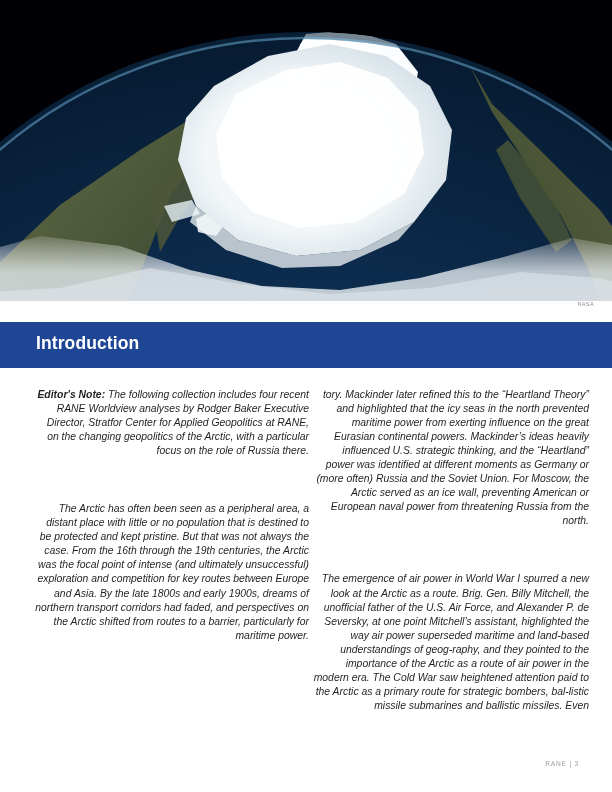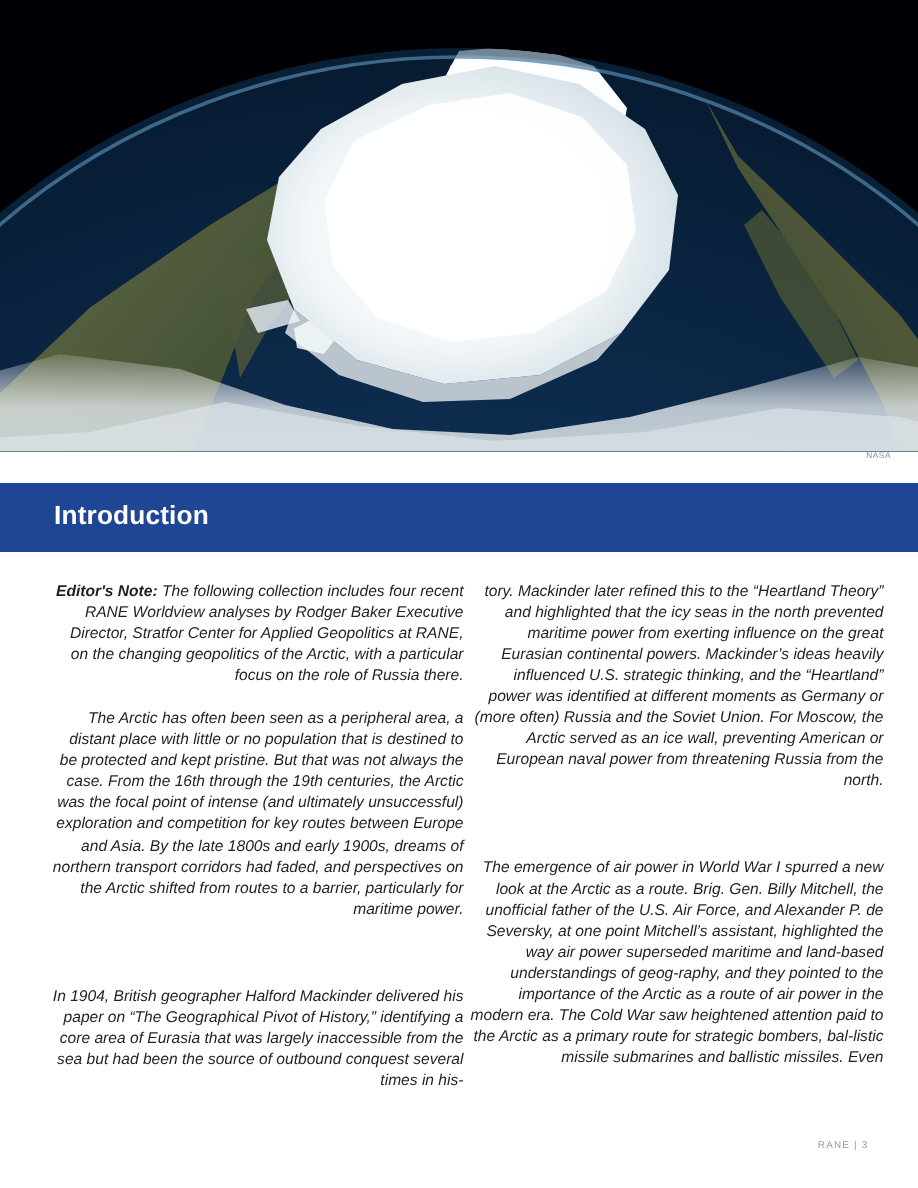--- a/index.html
+++ b/index.html
@@ -192,21 +192,20 @@
 
 <div class="banner">
   <div class="banner-title">Introduction</div>
 </div>
 
 <div class="columns">
 
   <div class="col col-left">
     <p class="editors-note"><span class="lead">Editor's Note:</span><span> The following collection includes four recent RANE Worldview analyses by Rodger Baker Executive Director, Stratfor Center for Applied Geopolitics at RANE, on the changing geopolitics of the Arctic, with a particular focus on the role of Russia there.</span></p>
     <p class="para">The Arctic has often been seen as a peripheral area, a distant place with little or no population that is destined to be protected and kept pristine. But that was not always the case. From the 16th through the 19th centuries, the Arctic was the focal point of intense (and ultimately unsuccessful) exploration and competition for key routes between Europe and Asia. By the late 1800s and early 1900s, dreams of northern transport corridors had faded, and perspectives on the Arctic shifted from routes to a barrier, particularly for maritime power.</p>
-    <p class="para">In 1904, British geographer Halford Mackinder delivered his paper on “The Geographical Pivot of History,” identifying a core area of Eurasia that was largely inaccessible from the sea but had been the source of outbound conquest several times in his-</p>
   </div>
 
   <div class="col col-right">
     <p class="para">tory. Mackinder later refined this to the “Heartland Theory” and highlighted that the icy seas in the north prevented maritime power from exerting influence on the great Eurasian continental powers. Mackinder’s ideas heavily influenced U.S. strategic thinking, and the “Heartland” power was identified at different moments as Germany or (more often) Russia and the Soviet Union. For Moscow, the Arctic served as an ice wall, preventing American or European naval power from threatening Russia from the north.</p>
     <p class="para">The emergence of air power in World War I spurred a new look at the Arctic as a route. Brig. Gen. Billy Mitchell, the unofficial father of the U.S. Air Force, and Alexander P. de Seversky, at one point Mitchell’s assistant, highlighted the way air power superseded maritime and land-based understandings of geog-raphy, and they pointed to the importance of the Arctic as a route of air power in the modern era. The Cold War saw heightened attention paid to the Arctic as a primary route for strategic bombers, bal-listic missile submarines and ballistic missiles. Even</p>
   </div>
 
 </div>
 
 <div class="footer">RANE | 3</div>

